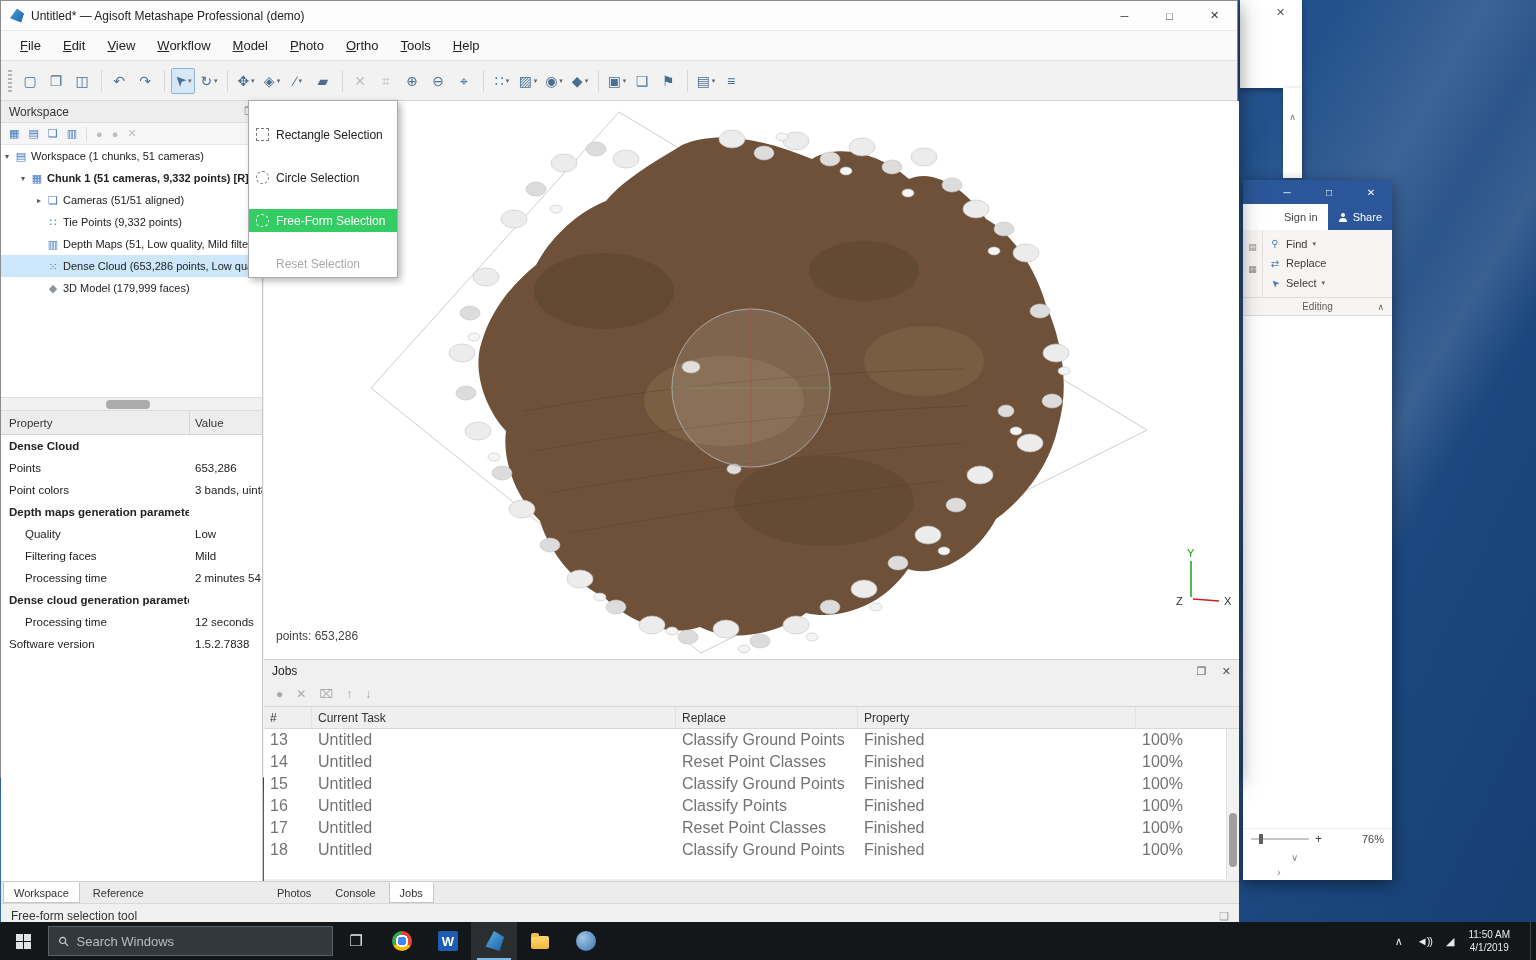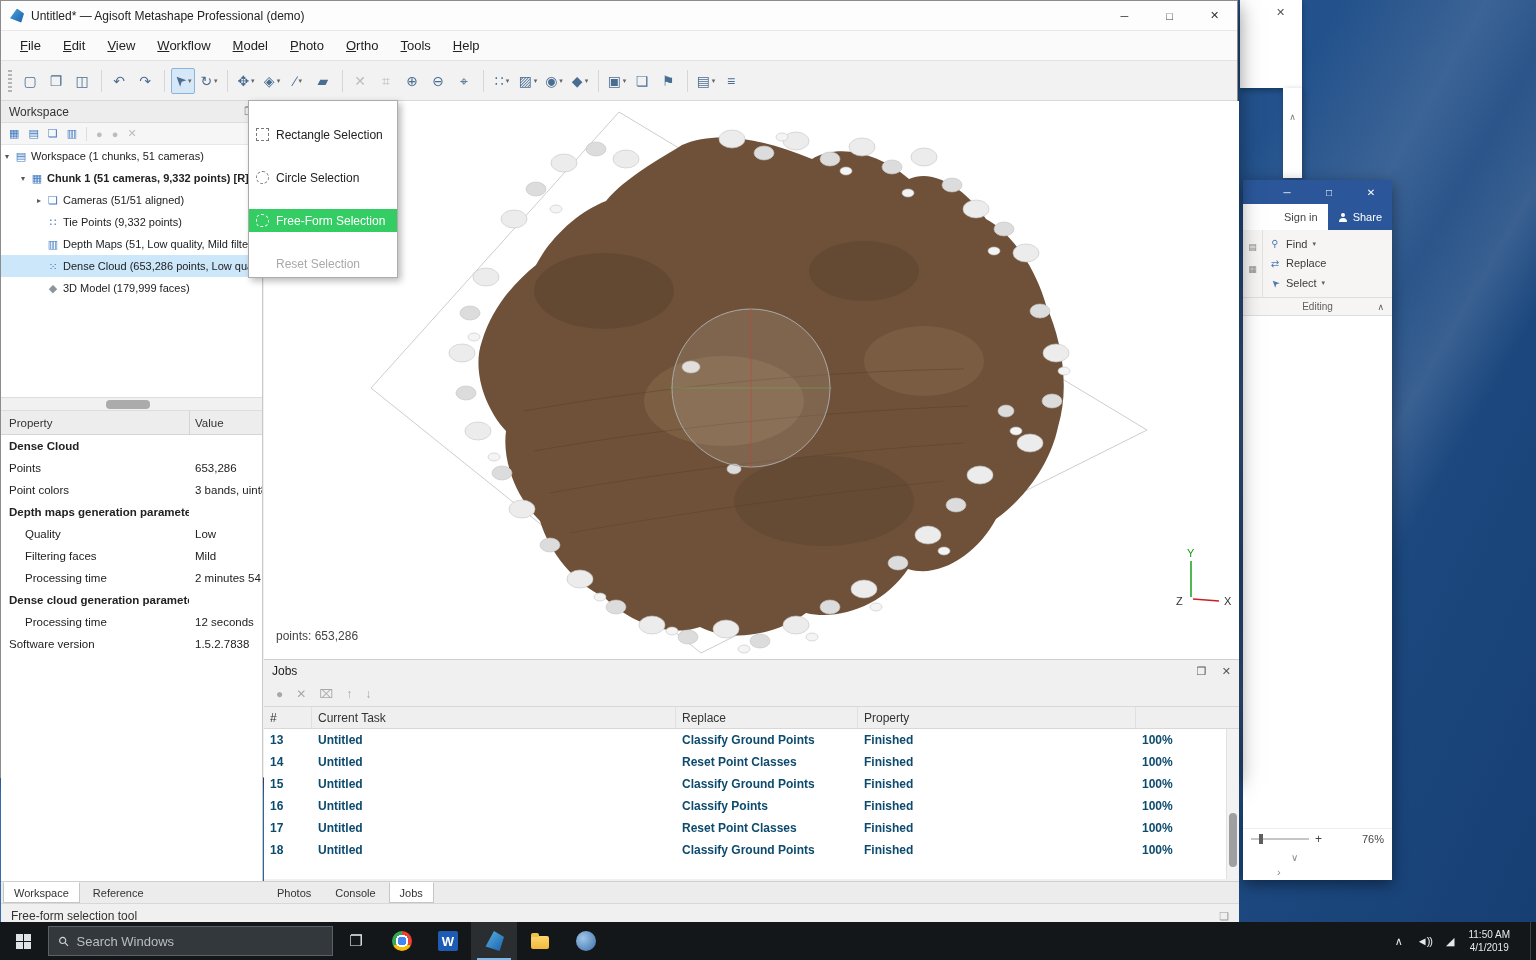--- a/index.html
+++ b/index.html
@@ -104,21 +104,21 @@
 
 .jobs{position:absolute;left:263px;top:658px;width:975px;height:222px;background:#f0f0f0;border-top:1px solid #cfcfcf;}
 .jobs-head{height:22px;display:flex;align-items:center;justify-content:space-between;padding:0 8px;font-size:12px;color:#222;}
 .jh-ics span{margin-left:12px;color:#555;font-size:11px;}
 .jobs-tools{height:24px;display:flex;align-items:center;gap:13px;padding:0 12px;}
 .jt{font-size:12px;color:#a8a8a8;}
 .jtable{position:absolute;left:0;top:46px;right:0;bottom:2px;background:#fff;border-top:1px solid #d8d8d8;}
 .jheader{display:grid;grid-template-columns:48px 364px 182px 278px 1fr;height:22px;background:#efefef;border-bottom:1px solid #d8d8d8;}
 .jh{font-size:12px;color:#333;padding-left:6px;display:flex;align-items:center;border-right:1px solid #e0e0e0;}
 .jrow{display:grid;grid-template-columns:48px 364px 182px 278px 1fr;height:22px;}
-.jc{font-size:12px;color:#0c4a6e;padding-left:6px;display:flex;align-items:center;white-space:nowrap;overflow:hidden;font-weight:bold;}
+.jc{font-size:16px;color:#737373;padding-left:6px;display:flex;align-items:center;white-space:nowrap;overflow:hidden;}
 .vscroll{position:absolute;right:0;top:22px;bottom:0;width:13px;background:#f2f2f2;border-left:1px solid #e0e0e0;}
 .vthumb{position:absolute;left:2px;right:2px;top:56%;height:36%;background:#9f9f9f;border-radius:4px;}
 
 
 .tabsrow{position:absolute;left:0;top:880px;width:1238px;height:22px;background:#ececec;border-top:1px solid #cfcfcf;display:flex;}
 .tabs-left{width:262px;flex:none;display:flex;padding-left:2px;}
 .tabs-center{display:flex;padding-left:3px;}
 .btab{font-size:11px;color:#333;padding:0 10px;margin-right:2px;display:flex;align-items:center;border:1px solid rgba(0,0,0,0);}
 .btab.active{background:#fff;border-color:#c6c6c6;border-top-color:#fff;}
 .statusbar{position:absolute;left:0;top:902px;width:1238px;height:20px;background:#f0f0f0;border-top:1px solid #d8d8d8;display:flex;align-items:center;justify-content:space-between;padding:12px 10px;font-size:12px;color:#333;}

